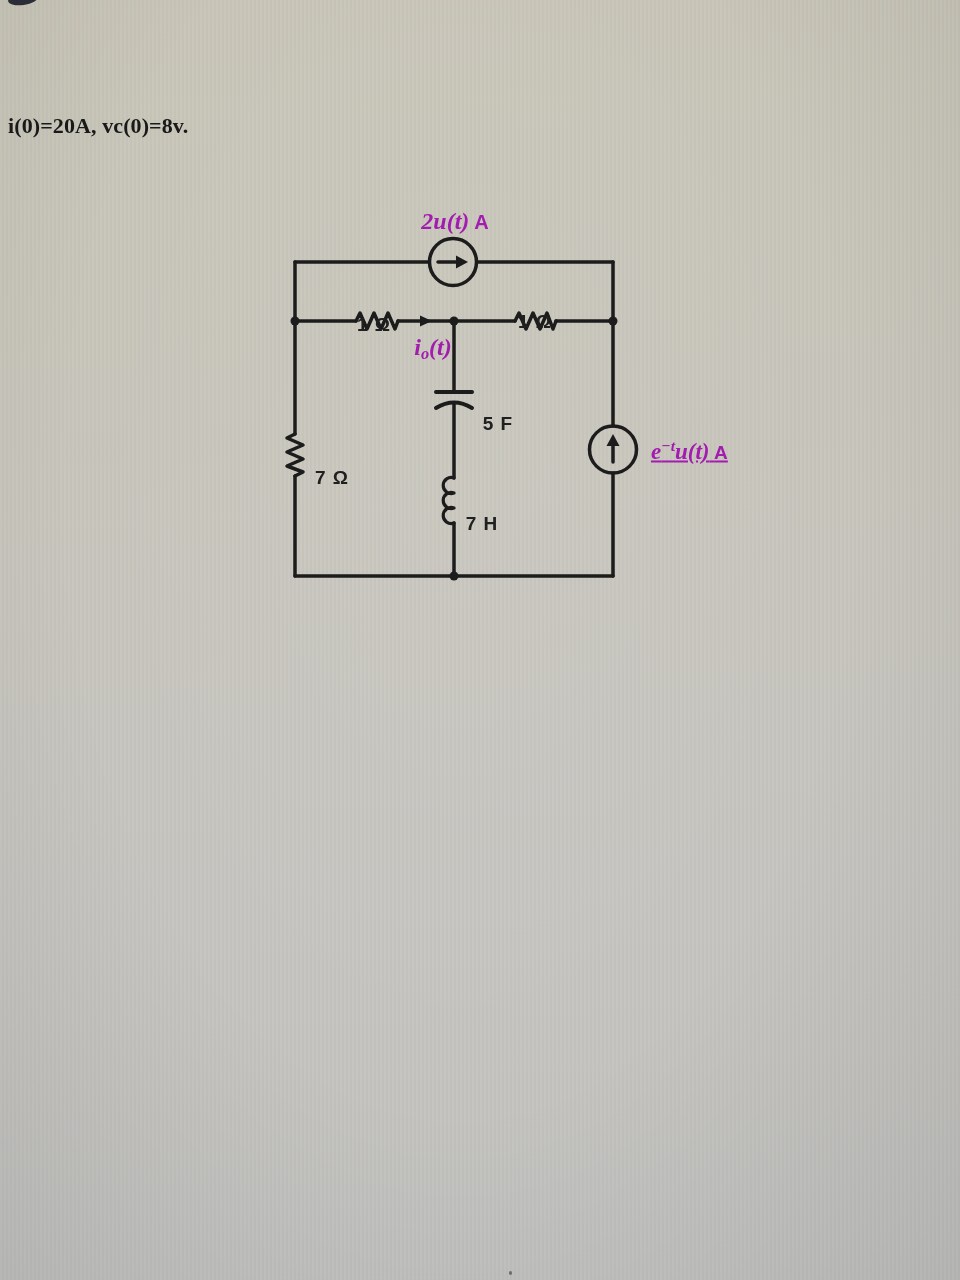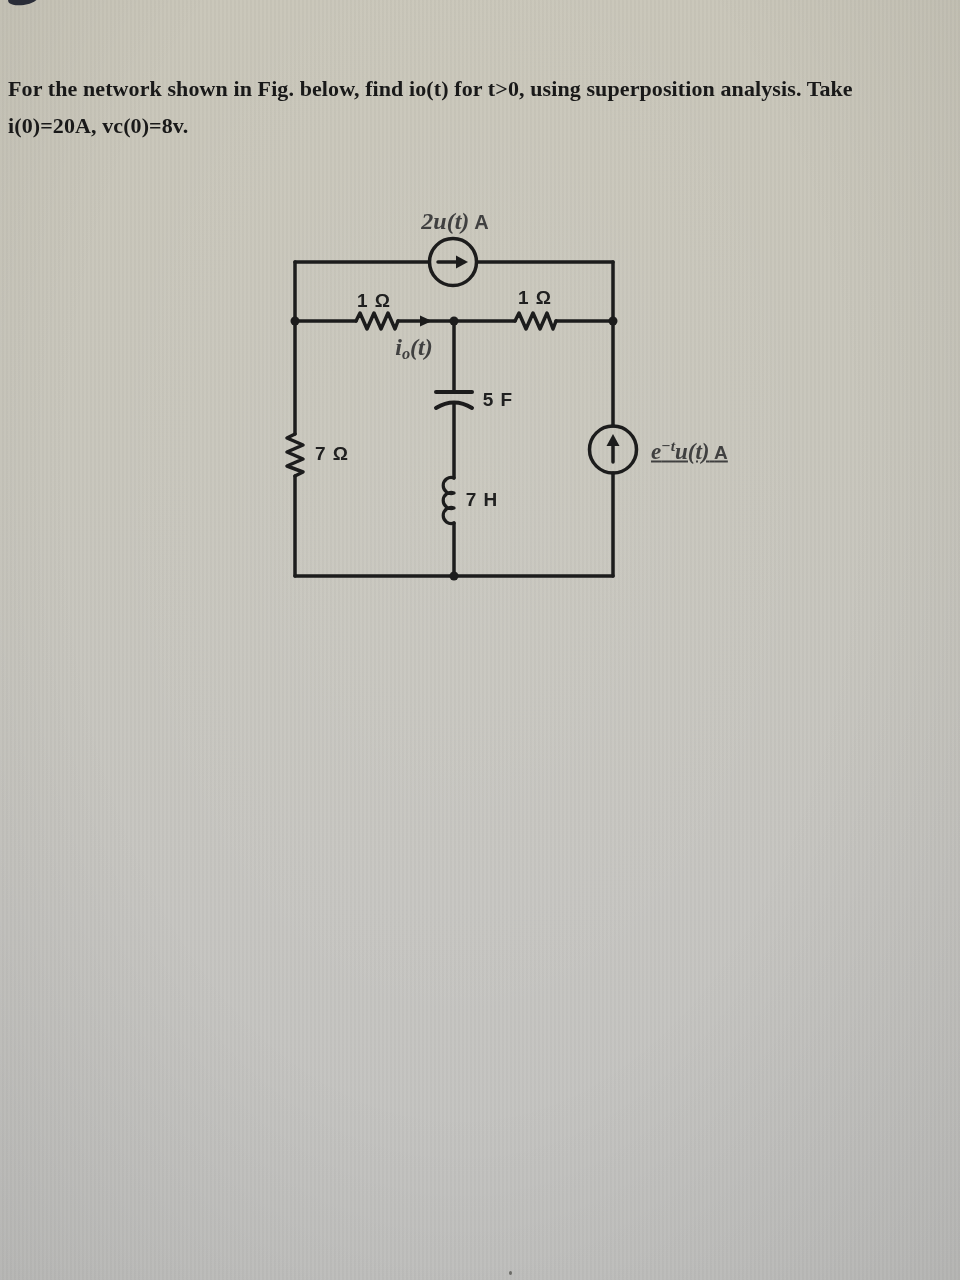--- a/index.html
+++ b/index.html
@@ -25,41 +25,41 @@
 
   .problem-text{
     position:absolute;left:8px;top:70px;width:936px;
     font-size:22px;line-height:37px;font-weight:700;color:#191919;
     letter-spacing:.1px;
   }
 
   .circuit{position:absolute;left:0;top:0;}
   .circuit svg{display:block;}
 
-  .clabel{position:absolute;color:#404040;white-space:nowrap;}
+  .clabel{position:absolute;color:#a21caf;white-space:nowrap;}
   .center{transform:translate(-50%,-50%);}
   .vcenter{transform:translate(0,-50%);text-decoration:underline;}
   .math{font-family:"Liberation Serif",serif;font-style:italic;font-weight:700;}
   .upright{font-style:normal;font-family:"Liberation Sans",sans-serif;font-weight:700;}
-  .unit-label{font-family:"Liberation Sans",sans-serif;font-weight:700;font-size:19px;color:#202020;letter-spacing:1px;}
+  .unit-label{font-family:"Liberation Sans",sans-serif;font-weight:700;font-size:19px;color:#202020;letter-spacing:1px;margin-top:24px;}
   .sub{font-size:.68em;vertical-align:-.28em;}
   .sup{font-size:.68em;vertical-align:.45em;letter-spacing:0;}
   .sz24{font-size:24px;}
   .sz22{font-size:23px;}
 </style>
 </head>
 <body>
 
 <div class="paper-texture"></div>
 <div class="paper-vignette"></div>
 <div class="corner-mark"></div>
 <div class="speck"></div>
 
 <div class="problem-text">
-  <span>For the network shown in Fig. below, find io(t) for t&gt;0, using superposition analysis. Take</span><br>
+  <br>
   <span>i(0)=20A, vc(0)=8v.</span>
 </div>
 
 <div class="circuit">
   <svg width="960" height="1280" viewBox="0 0 960 1280" fill="none" stroke="#1c1c1c" stroke-width="3.5" stroke-linecap="round" stroke-linejoin="round">
 
     <g>
       <path d="M295 262 H429 M477 262 H613"></path>
     </g>
     <g>
@@ -118,21 +118,21 @@
     </g>
   </svg>
 
   <div class="clabel center sz24" style="left:455px;top:221px;">
     <span class="math">2u(t)</span><span class="upright" style="font-size:20px;"> </span><span class="upright" style="font-size:20px;">A</span>
   </div>
 
   <div class="clabel center unit-label" style="left:374px;top:301px;">1 Ω</div>
   <div class="clabel center unit-label" style="left:535px;top:298px;">1 Ω</div>
 
-  <div class="clabel center sz24 math" style="left:414px;top:349px;">
+  <div class="clabel center sz24 math" style="left:433px;top:349px;">
     <span>i</span><span class="sub">o</span><span>(t)</span>
   </div>
 
   <div class="clabel center unit-label" style="left:498px;top:400px;">5 F</div>
   <div class="clabel center unit-label" style="left:332px;top:454px;">7 Ω</div>
   <div class="clabel center unit-label" style="left:482px;top:500px;">7 H</div>
 
   <div class="clabel vcenter sz22 math" style="left:651px;top:451px;">
     <span>e</span><span class="sup">−t</span><span>u(t)</span><span class="upright" style="font-size:19px;"> </span><span class="upright" style="font-size:19px;">A</span>
   </div>

